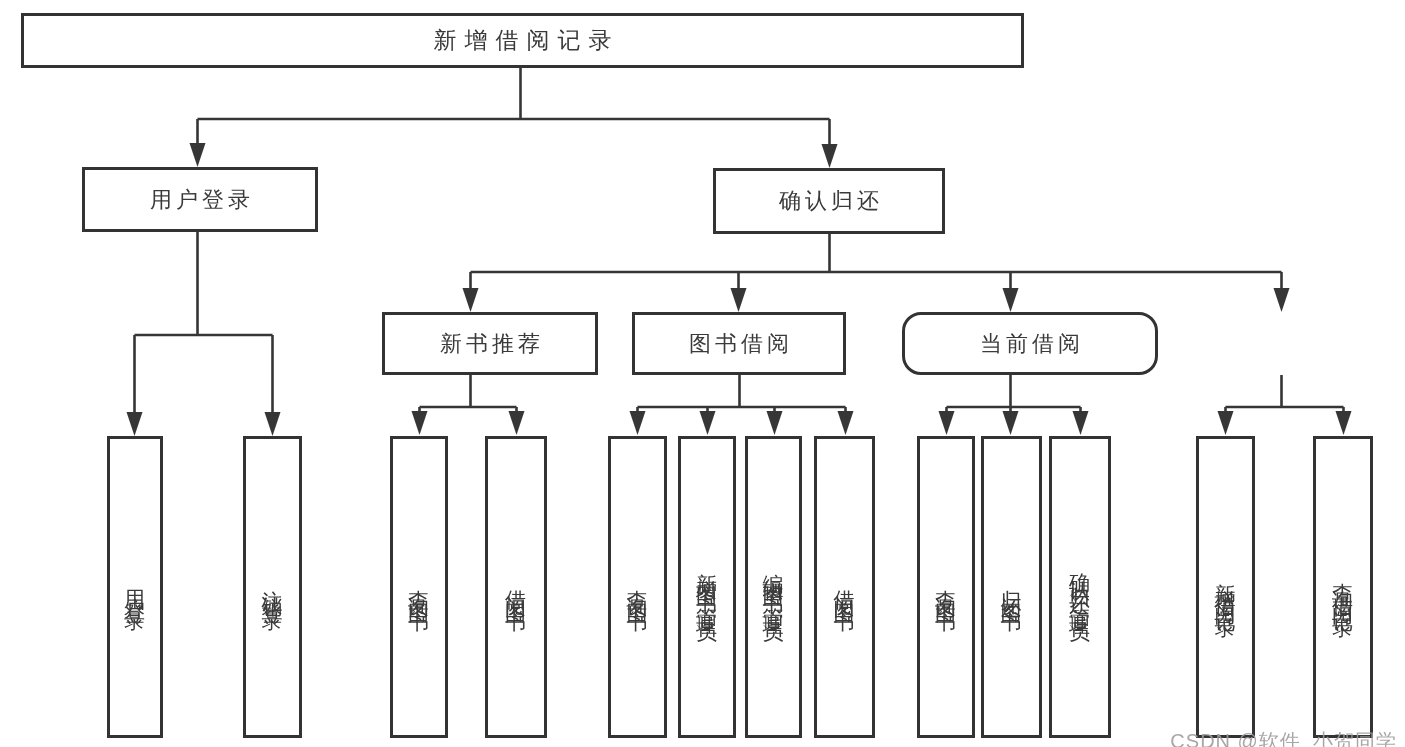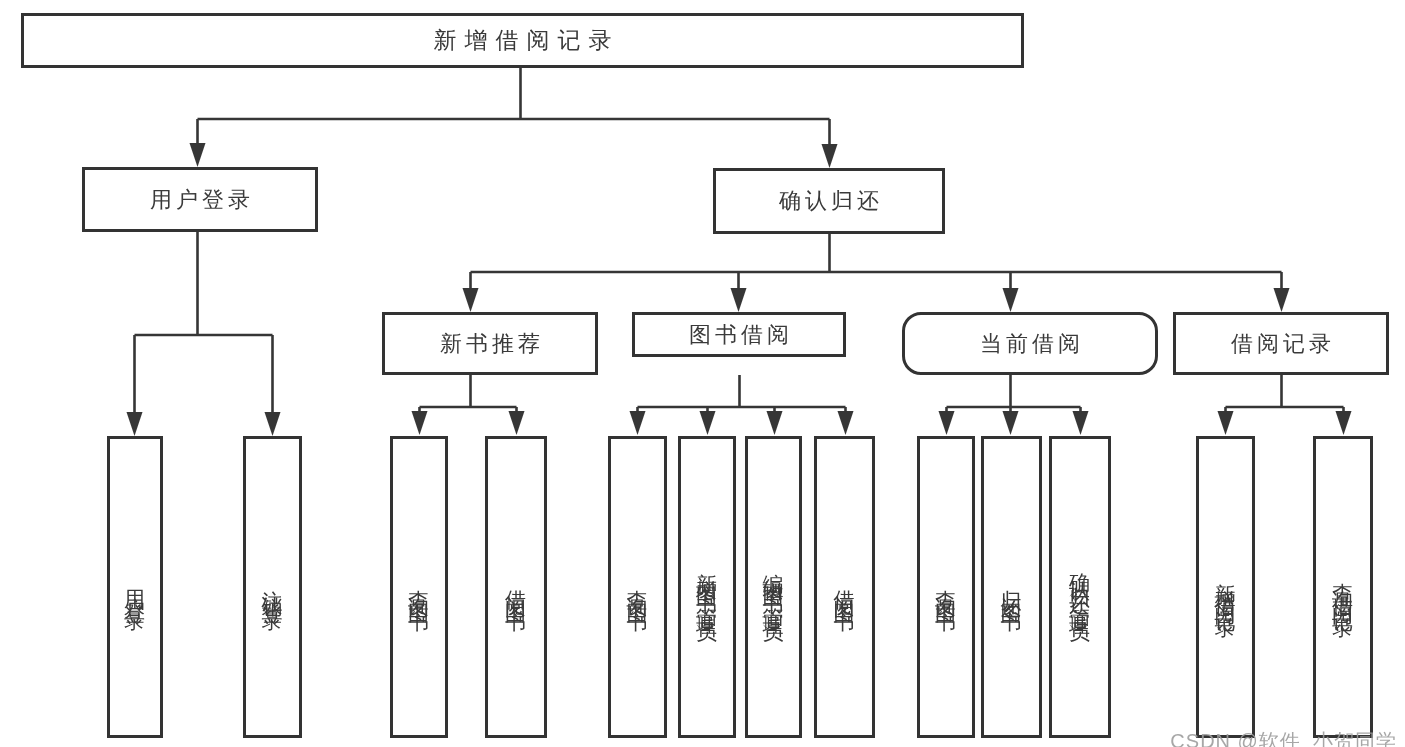--- a/index.html
+++ b/index.html
@@ -119,28 +119,25 @@
   <div class="box h" style="left:82px;top:167px;width:236px;height:65px;">
     <span class="lbl">用户登录</span>
   </div>
   <div class="box h" style="left:713px;top:168px;width:232px;height:66px;">
     <span class="lbl">确认归还</span>
   </div>
 
   <div class="box h" style="left:382px;top:312px;width:216px;height:63px;">
     <span class="lbl">新书推荐</span>
   </div>
-  <div class="box h" style="left:632px;top:312px;width:214px;height:45px;">
+  <div class="box h" style="left:632px;top:312px;width:214px;height:63px;">
     <span class="lbl">图书借阅</span>
   </div>
   <div class="box h" style="left:902px;top:312px;width:256px;height:63px;border-radius:19px;">
     <span class="lbl">当前借阅</span>
-  </div>
-  <div class="box h" style="left:1173px;top:312px;width:216px;height:63px;">
-    <span class="lbl">借阅记录</span>
   </div>
 
   <div class="box v" style="left:107px;top:436px;width:56px;height:302px;">
     <span class="lbl">用户登录</span>
   </div>
   <div class="box v" style="left:243px;top:436px;width:59px;height:302px;">
     <span class="lbl">注销登录</span>
   </div>
 
   <div class="box v" style="left:390px;top:436px;width:58px;height:302px;">

